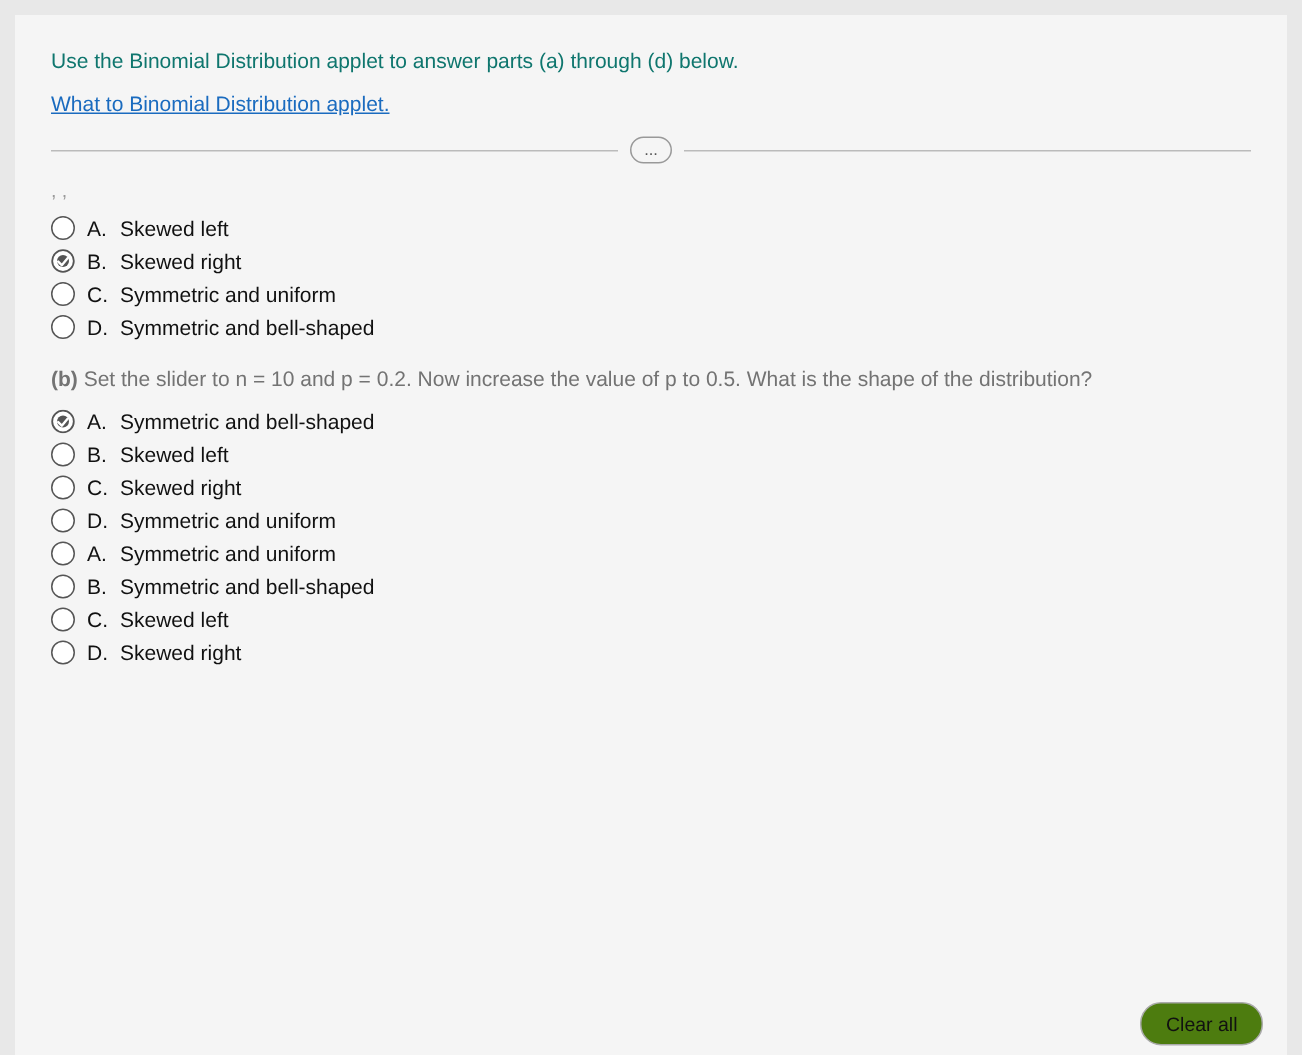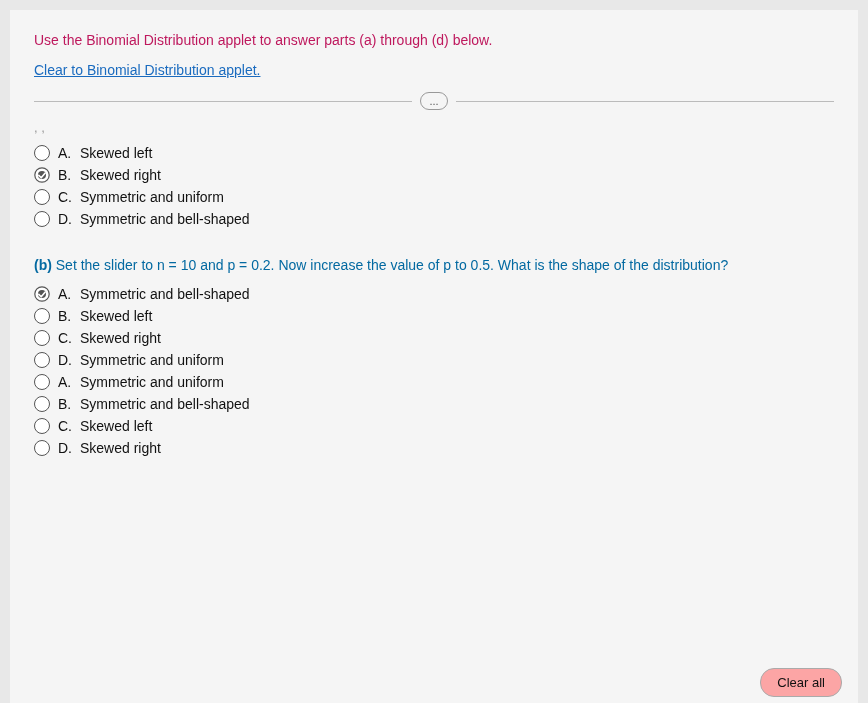--- a/index.html
+++ b/index.html
@@ -14,21 +14,21 @@
     }
     .page-container {
       background: #f5f5f5;
       width: 868px;
       min-height: 703px;
       padding: 20px 24px 60px 24px;
       position: relative;
     }
     .intro-text {
       font-size: 14px;
-      color: #be185d;
+      color: #0f766e;
       margin-bottom: 10px;
       line-height: 1.5;
     }
     .applet-link {
       font-size: 14px;
       color: #1a6bbf;
       text-decoration: underline;
       cursor: pointer;
       display: inline-block;
       margin-bottom: 14px;
@@ -80,49 +80,49 @@
       height: 16px;
       flex-shrink: 0;
       position: relative;
     }
     .checkmark-icon svg {
       width: 100%;
       height: 100%;
     }
     .question-text {
       font-size: 14px;
-      color: #0369a1;
+      color: #737373;
       margin-bottom: 10px;
-      margin-top: 28px;
+      margin-top: 16px;
       line-height: 1.5;
     }
     .question-label {
       font-weight: bold;
     }
     .clear-all-btn {
       position: absolute;
       bottom: 16px;
       right: 16px;
-      background: #fca5a5;
+      background: #4d7c0f;
       border: 1px solid #aaa;
       border-radius: 14px;
       padding: 6px 16px;
       font-size: 13px;
       color: #111;
       cursor: pointer;
     }
   </style>
 </head>
 <body>
 
 <div class="page-container">
 
   
   <div class="intro-text">Use the Binomial Distribution applet to answer parts (a) through (d) below.</div>
-  <a class="applet-link" href="#">Clear to Binomial Distribution applet.</a>
+  <a class="applet-link" href="#">What to Binomial Distribution applet.</a>
 
   
   <div class="divider-row">
     <div style="flex:1; height:1px; background:#bbb;"></div>
     <div class="divider-dots">...</div>
     <div style="flex:1; height:1px; background:#bbb;"></div>
   </div>
 
   
   <div style="font-size:13px; color:#999; margin-bottom:10px;">, ,</div>

